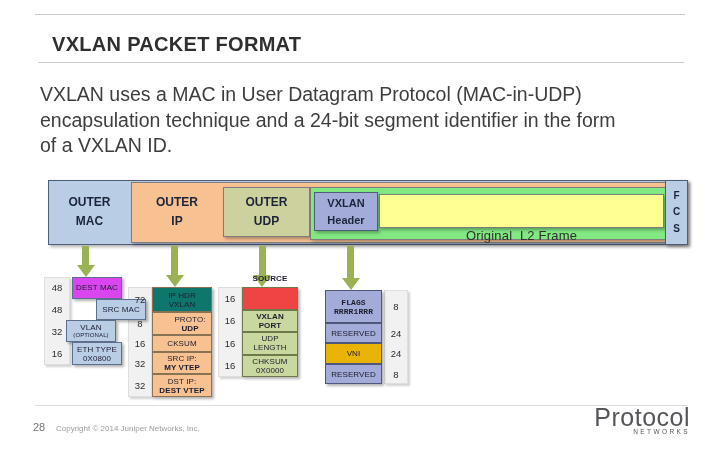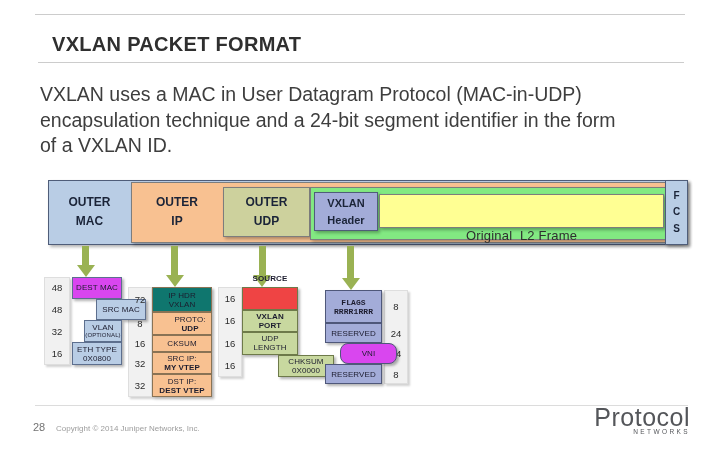--- a/index.html
+++ b/index.html
@@ -123,21 +123,21 @@
       <div class="bits-strip" style="left: 44px; top: 277px; width: 26px; height: 88px;"></div>
       <div class="bits-num" style="left: 44px; top: 277px; width: 26px; height: 21.5px;">48</div>
       <div class="field-box" style="left: 72px; top: 277px; width: 50px; height: 21.5px; background: #d946ef; border-color: rgb(93, 111, 142);">
         <div class="field-line">DEST MAC</div>
       </div>
       <div class="bits-num" style="left: 44px; top: 298.5px; width: 26px; height: 21.5px;">48</div>
       <div class="field-box" style="left: 72px; top: 298.5px; width: 50px; height: 21.5px; background: rgb(185, 205, 229); border-color: rgb(93, 111, 142); margin-left: 24px;">
         <div class="field-line">SRC MAC</div>
       </div>
       <div class="bits-num" style="left: 44px; top: 320px; width: 26px; height: 22px;">32</div>
-      <div class="field-box" style="left: 84px; top: 320px; width: 38px; height: 22px; background: rgb(185, 205, 229); border-color: rgb(93, 111, 142);">
+      <div class="field-box" style="left: 66px; top: 320px; width: 50px; height: 22px; background: rgb(185, 205, 229); border-color: rgb(93, 111, 142);">
         <div class="field-line">VLAN</div>
         <div class="field-line sm">(OPTIONAL)</div>
       </div>
       <div class="bits-num" style="left: 44px; top: 342px; width: 26px; height: 23px;">16</div>
       <div class="field-box" style="left: 72px; top: 342px; width: 50px; height: 23px; background: rgb(185, 205, 229); border-color: rgb(93, 111, 142);">
         <div class="field-line">ETH TYPE</div>
         <div class="field-line">0X0800</div>
       </div>
     </div>
   <div class="fields-layer">
@@ -178,38 +178,38 @@
       <div class="field-box" style="left: 242px; top: 309.5px; width: 56px; height: 22.5px; background: rgb(200, 216, 159); border-color: rgb(110, 122, 74);">
         <div class="field-line b">VXLAN</div>
         <div class="field-line b">PORT</div>
       </div>
       <div class="bits-num" style="left: 218px; top: 332px; width: 24px; height: 22.5px;">16</div>
       <div class="field-box" style="left: 242px; top: 332px; width: 56px; height: 22.5px; background: rgb(200, 216, 159); border-color: rgb(110, 122, 74);">
         <div class="field-line">UDP</div>
         <div class="field-line">LENGTH</div>
       </div>
       <div class="bits-num" style="left: 218px; top: 354.5px; width: 24px; height: 22.5px;">16</div>
-      <div class="field-box" style="left: 242px; top: 354.5px; width: 56px; height: 22.5px; background: rgb(200, 216, 159); border-color: rgb(110, 122, 74); margin-left: 36px;">
+      <div class="field-box" style="left: 242px; top: 354.5px; width: 56px; height: 22.5px; background: rgb(200, 216, 159); border-color: rgb(110, 122, 74);">
         <div class="field-line">CHKSUM</div>
         <div class="field-line">0X0000</div>
       </div>
     </div>
   <div class="fields-layer">
       <div class="bits-strip" style="left: 384px; top: 290px; width: 24px; height: 94px;"></div>
       <div class="bits-num" style="left: 384px; top: 290px; width: 24px; height: 33px;">8</div>
       <div class="field-box" style="left: 325px; top: 290px; width: 57px; height: 33px; background: rgb(163, 172, 216); border-color: rgb(79, 88, 122); font-family: Liberation Mono, monospace;">
         <div class="field-line b">FLAGS</div>
         <div class="field-line b">RRRR1RRR</div>
       </div>
       <div class="bits-num" style="left: 384px; top: 323px; width: 24px; height: 20px;">24</div>
       <div class="field-box" style="left: 325px; top: 323px; width: 57px; height: 20px; background: rgb(163, 172, 216); border-color: rgb(79, 88, 122);">
         <div class="field-line">RESERVED</div>
       </div>
       <div class="bits-num" style="left: 384px; top: 343px; width: 24px; height: 21px;">24</div>
-      <div class="field-box" style="left: 340px; top: 343px; width: 57px; height: 21px; background: #d946ef; border-color: rgb(79, 88, 122); border-radius: 8px;">
+      <div class="field-box" style="left: 325px; top: 343px; width: 57px; height: 21px; background: #eab308; border-color: rgb(79, 88, 122);">
         <div class="field-line">VNI</div>
       </div>
       <div class="bits-num" style="left: 384px; top: 364px; width: 24px; height: 20px;">8</div>
       <div class="field-box" style="left: 325px; top: 364px; width: 57px; height: 20px; background: rgb(163, 172, 216); border-color: rgb(79, 88, 122);">
         <div class="field-line">RESERVED</div>
       </div>
     </div>
 
   <div class="hline" style="left:35px;top:405px;width:653px;background:#dcdcdc;"></div>
   <div class="page-number">28</div>

